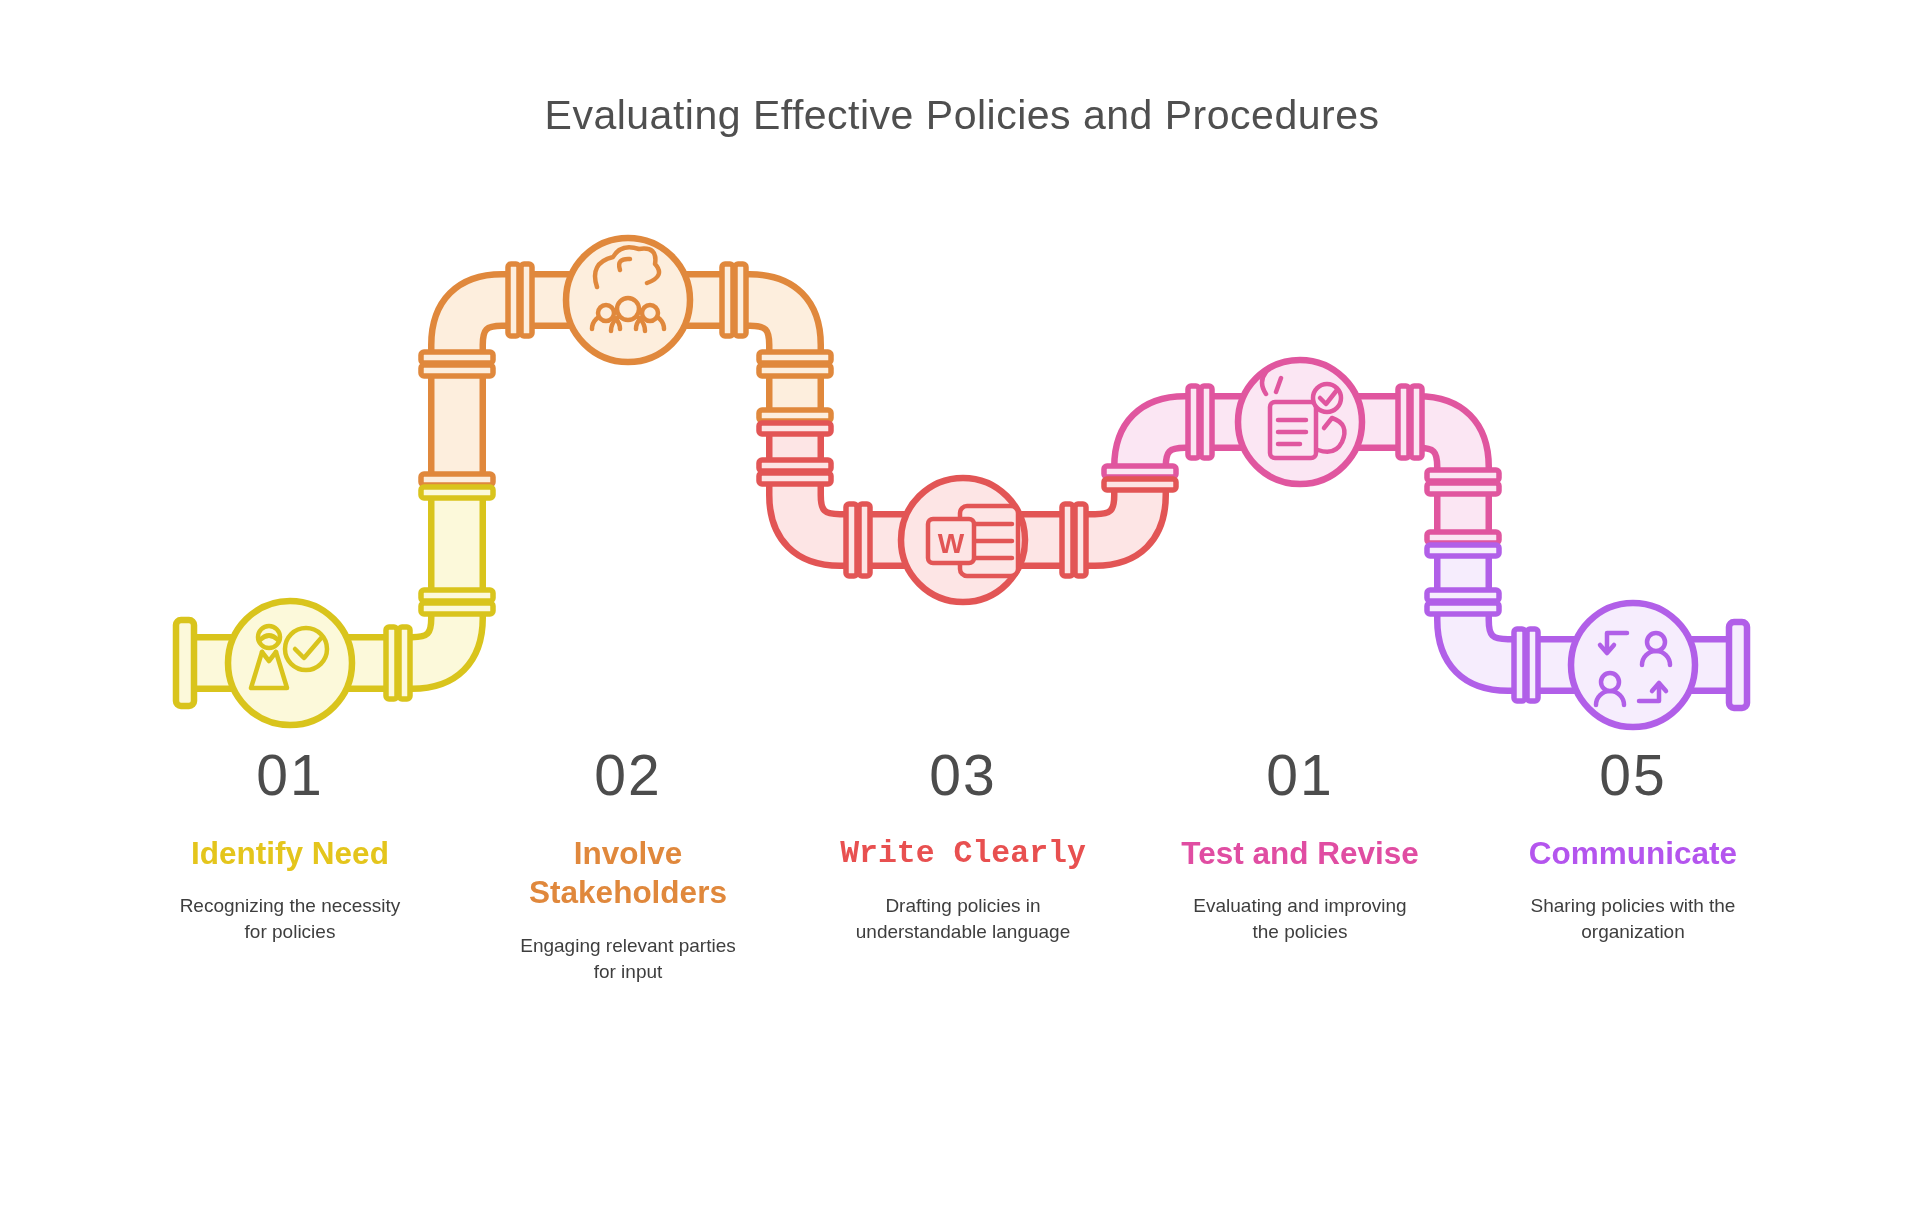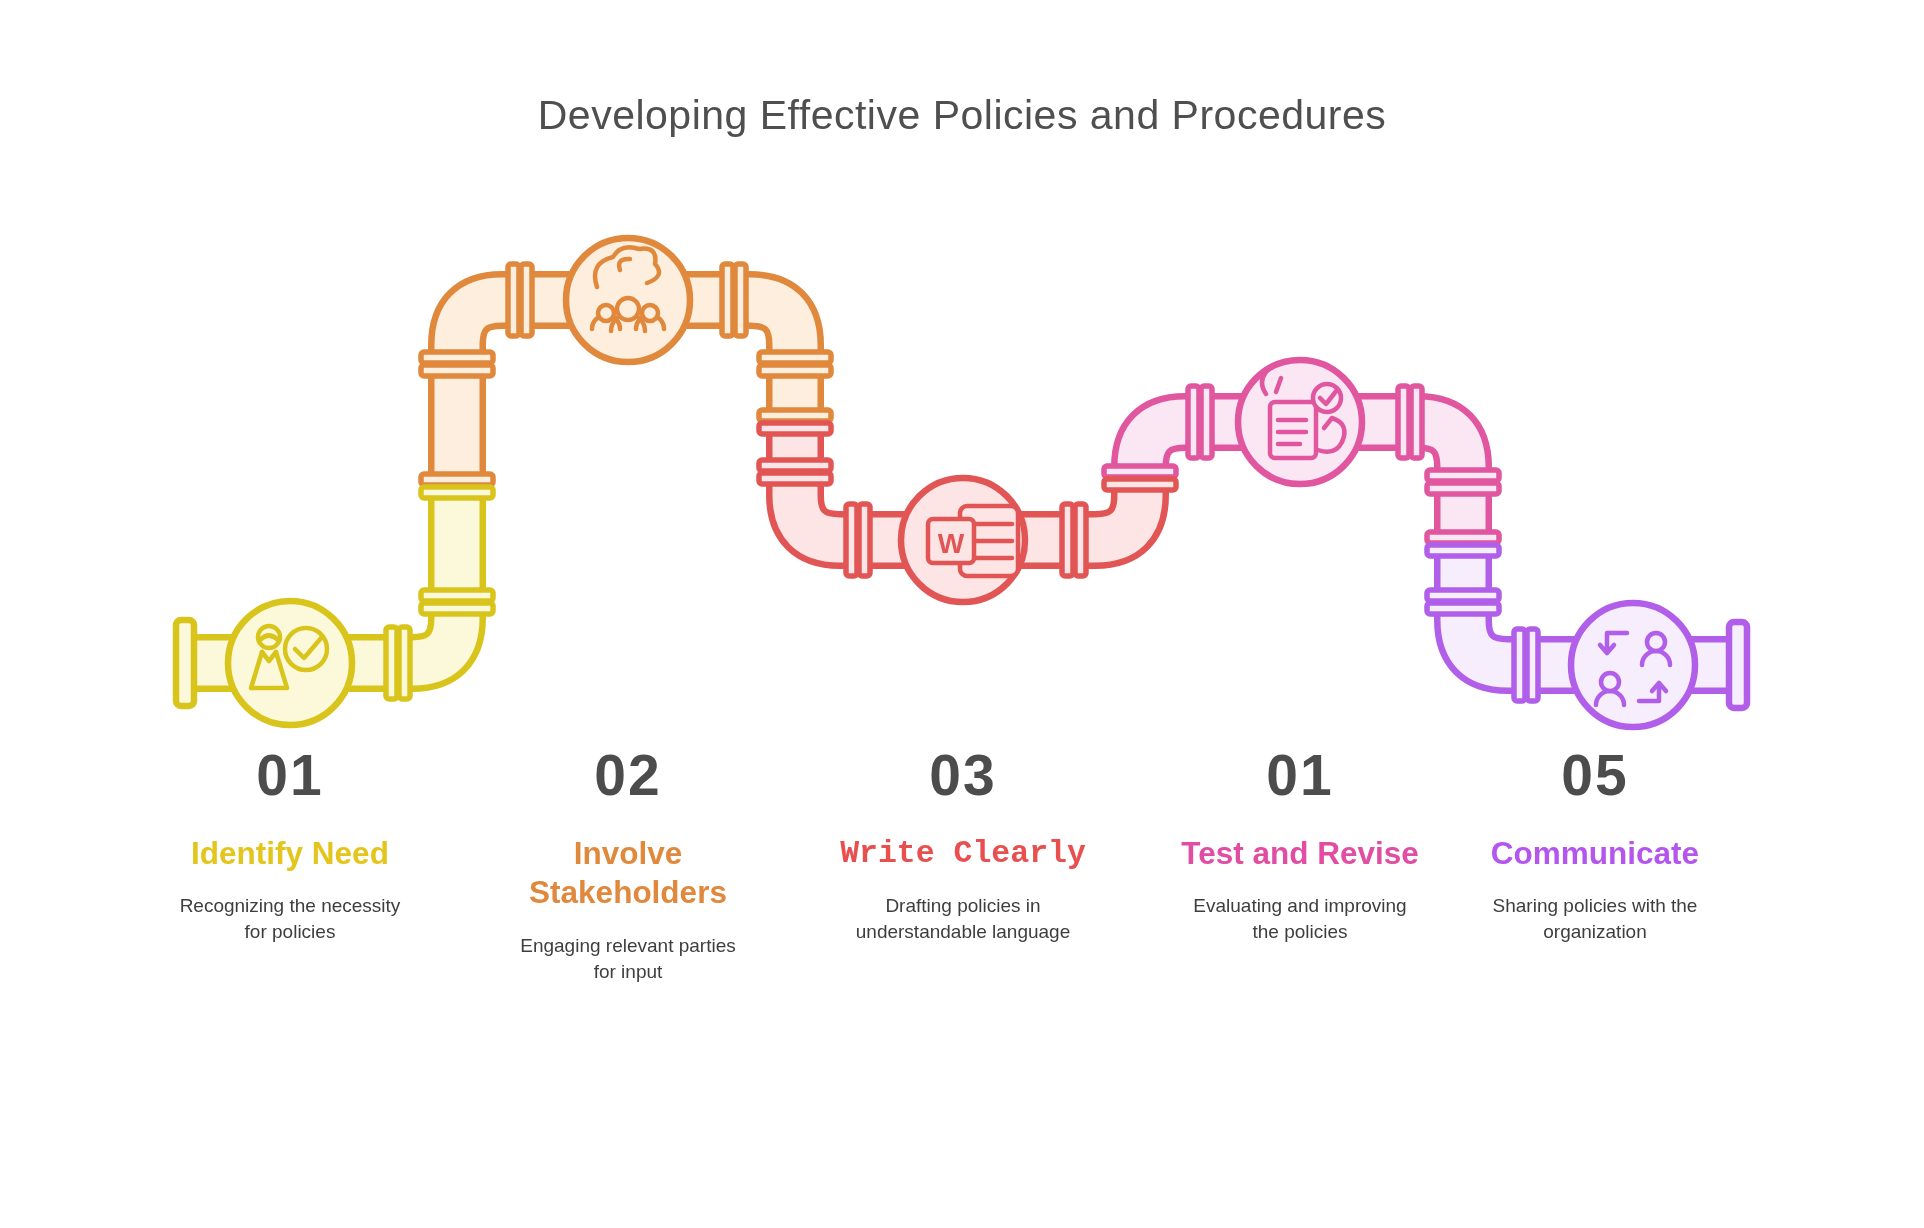--- a/index.html
+++ b/index.html
@@ -3,34 +3,34 @@
 <meta charset="utf-8">
 <style>
   html,body{margin:0;padding:0;background:#ffffff;}
   body{width:1924px;height:1228px;position:relative;overflow:hidden;
        font-family:"Liberation Sans", sans-serif;}
   .stage{position:absolute;inset:0;width:1924px;height:1228px;}
   .main-title{position:absolute;left:0;top:92px;width:1924px;text-align:center;
        font-size:41px;font-weight:400;color:var(--heading,#4f4f4f);letter-spacing:0.5px;}
   .pipe-svg{position:absolute;left:0;top:0;width:1924px;height:1228px;}
   .step{position:absolute;top:742px;width:340px;text-align:center;}
-  .step-number{font-size:57px;font-weight:700;color:var(--number,#4c4c4c);
+  .step-number{font-size:57px;font-weight:400;color:var(--number,#4c4c4c);
        margin:0 0 26px 0;letter-spacing:2px;}
   .step-title{font-size:31.5px;font-weight:bold;line-height:1.25;margin:0 auto 20px auto;max-width:260px;}
   .step-desc{font-size:19px;line-height:1.36;color:var(--description,#3e3e3e);margin:0 auto;max-width:240px;}
   .step-desc.wide{max-width:310px;}
   .s0{color:var(--s0-text);text-align:center;} .s1{color:var(--s1-text);} .s2{color:var(--s2-text);font-family:Liberation Mono, monospace;}
   .s3{color:var(--s3-text);} .s4{color:var(--s4-text);}
 </style>
 </head>
 <body>
 
 <div class="stage">
 
-  <div class="main-title">Developing Effective Policies and Procedures</div>
+  <div class="main-title">Evaluating Effective Policies and Procedures</div>
 
   <svg class="pipe-svg" viewBox="0 0 1924 1228" fill="none" stroke-linecap="butt">
 
     <g>
       <path d="M 185 663 L 412 663 Q 457 663 457 618 L 457 481" stroke-width="58" style="stroke:var(--s0-stroke)"></path>
       <path d="M 457 481 L 457 345 Q 457 300 502 300 L 750 300 Q 795 300 795 345 L 795 422" stroke-width="58" style="stroke:var(--s1-stroke)"></path>
       <path d="M 795 422 L 795 495 Q 795 540 840 540 L 1095 540 Q 1140 540 1140 495 L 1140 478" stroke-width="58" style="stroke:var(--s2-stroke)"></path>
       <path d="M 1140 478 L 1140 467 Q 1140 422 1185 422 L 1418 422 Q 1463 422 1463 467 L 1463 544" stroke-width="58" style="stroke:var(--s3-stroke)"></path>
       <path d="M 1463 544 L 1463 620 Q 1463 665 1508 665 L 1738 665" stroke-width="58" style="stroke:var(--s4-stroke)"></path>
     </g>
@@ -195,19 +195,19 @@
     <div class="step-title s2">Write Clearly</div>
     <div class="step-desc">Drafting policies in understandable language</div>
   </div>
 
   <div class="step" style="left:1130px">
     <div class="step-number">01</div>
     <div class="step-title s3">Test and Revise</div>
     <div class="step-desc">Evaluating and improving the policies</div>
   </div>
 
-  <div class="step" style="left:1425px">
+  <div class="step" style="left:1463px">
     <div class="step-number">05</div>
     <div class="step-title s4">Communicate</div>
     <div class="step-desc wide">Sharing policies with the organization</div>
   </div>
 
 </div>
 
 </body></html>

